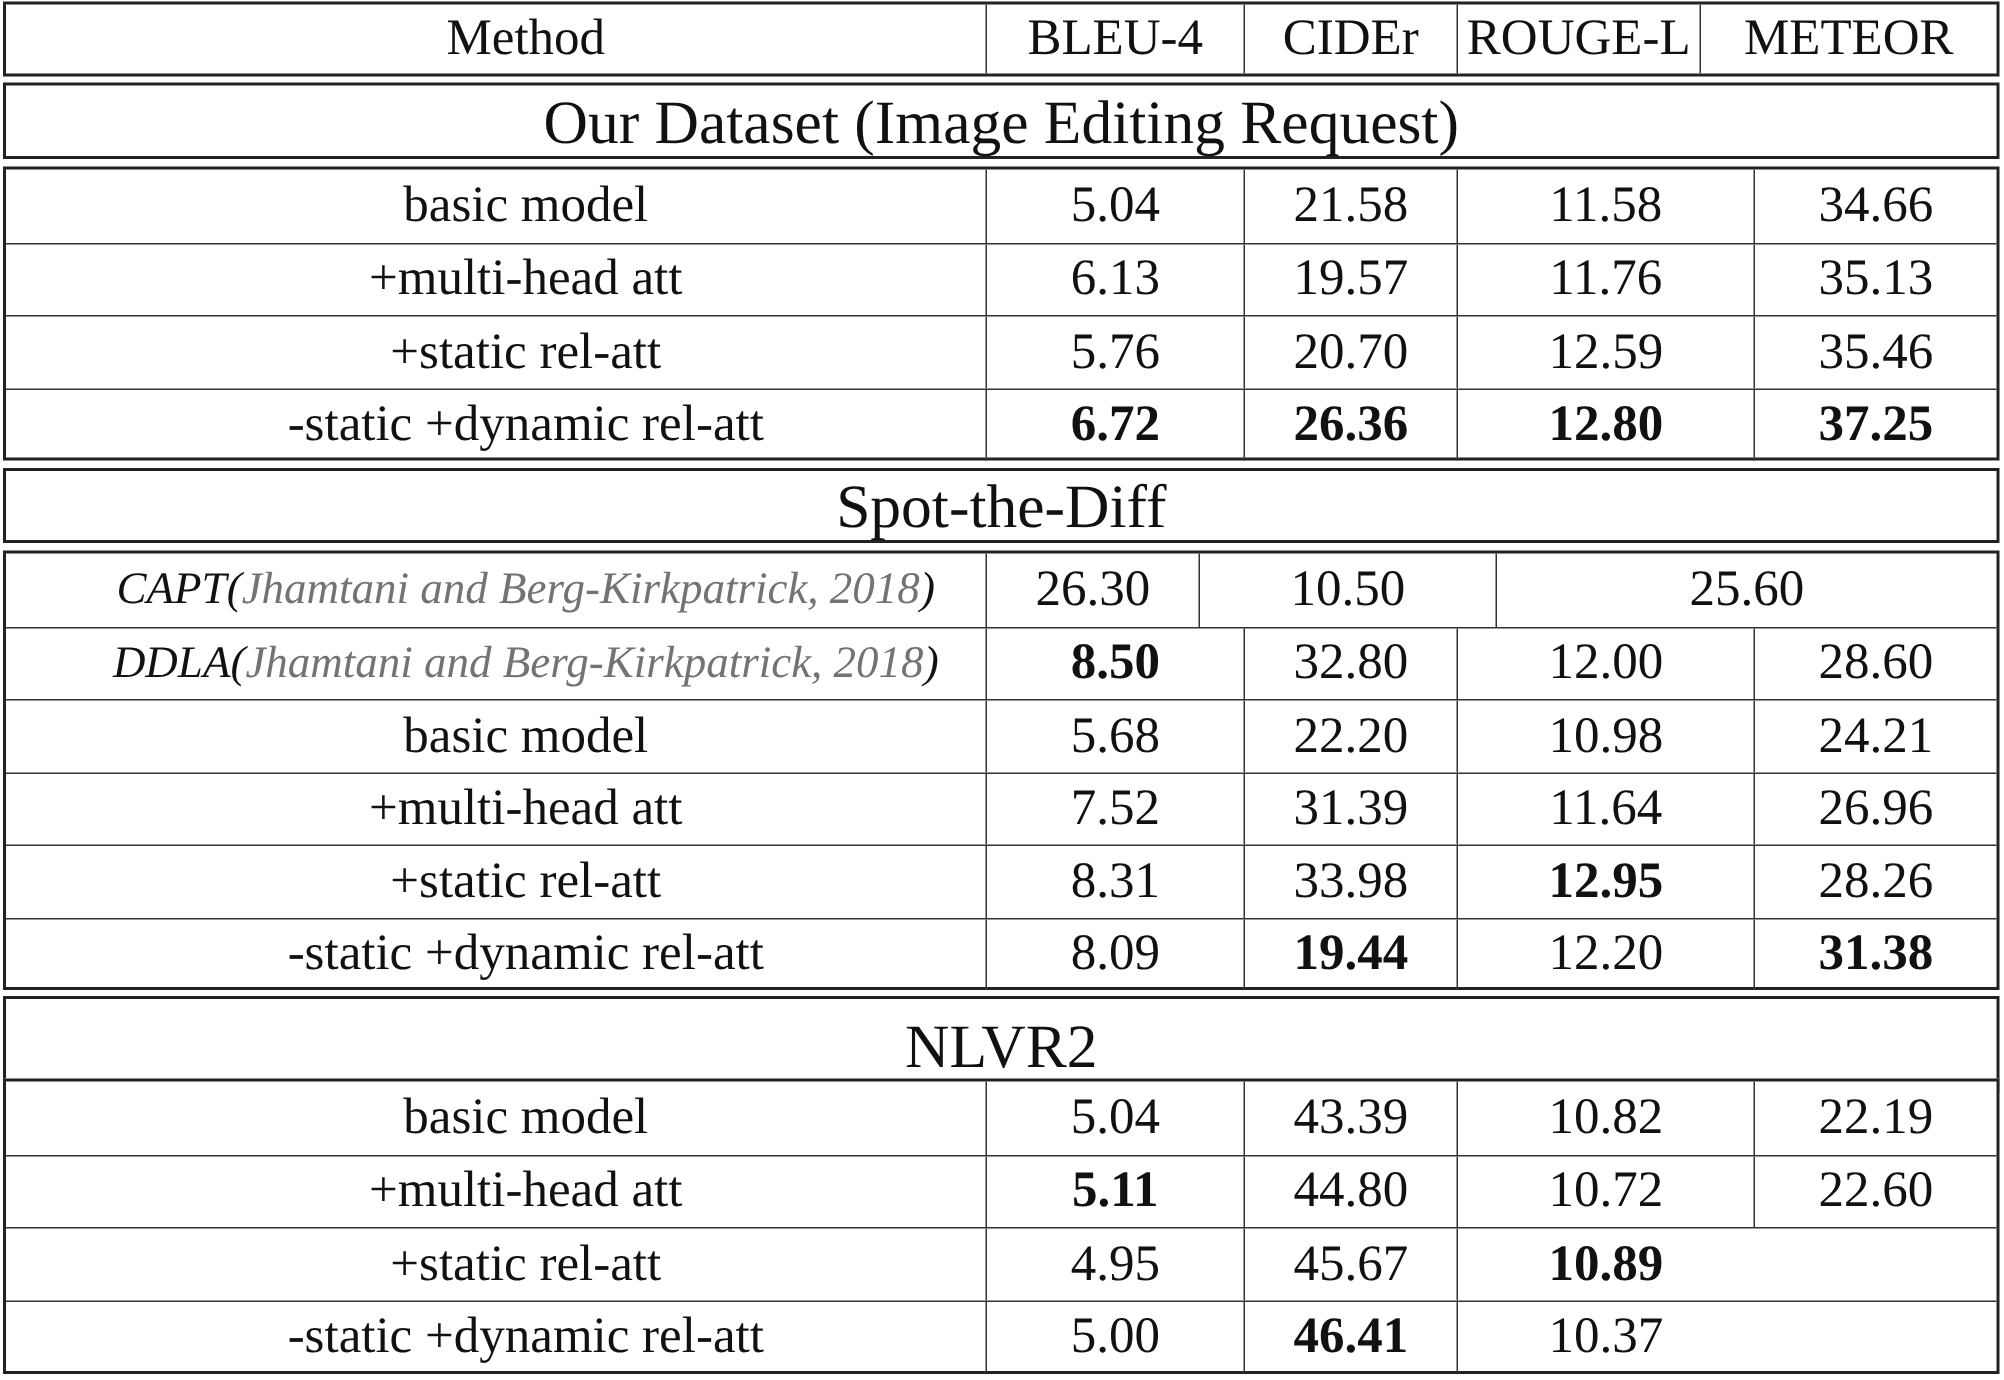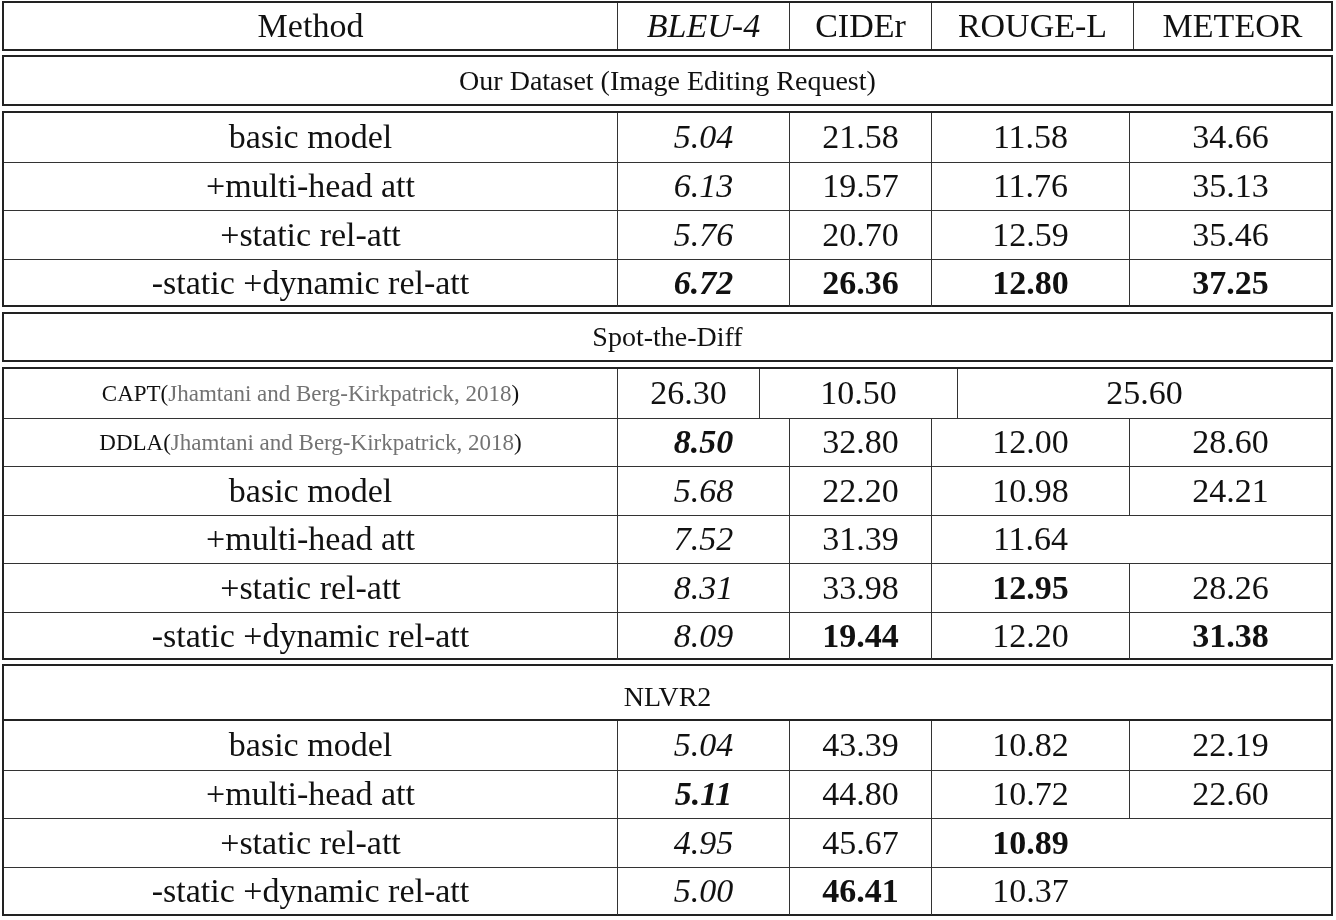--- a/index.html
+++ b/index.html
@@ -4,29 +4,29 @@
   <style>
     html, body { margin: 0; padding: 0; background: #ffffff; }
     body { width: 1336px; height: 920px; position: relative; overflow: hidden;
            font-family: "Liberation Serif", "DejaVu Serif", serif; color: #111; }
     .block { position: absolute; left: 2px; width: 1331px; box-sizing: border-box;
              border: 2px solid #222; background: #fff; }
     .row { display: flex; box-sizing: border-box; height: 48.5px; border-top: 1.5px solid #333; }
     .row:first-child { border-top: none; }
     .cell { box-sizing: border-box; display: flex; align-items: center; justify-content: center;
             font-size: 34px; line-height: 1; border-left: 1.5px solid #333; white-space: nowrap; }
-    .cell:first-child { border-left: none; }
+    .cell:first-child { border-left: none; margin-left: 40px; }
     .c0 { width: 613px; }
-    .c1 { width: 172px; font-style: italic; }
+    .c1 { width: 172px; }
     .c2 { width: 142px; }
     .c3 { width: 198px; }
     .c4 { flex: 1; }
     .bold { font-weight: bold; }
-    .section { height: 100%; display: flex; align-items: center; justify-content: center; font-size: 28px; }
-    .method-small { font-size: 23px; }
+    .section { height: 100%; display: flex; align-items: center; justify-content: center; font-size: 41px; }
+    .method-small { font-size: 30px; font-style: italic; }
     .cite { color: #737373; }
   </style>
 </head>
 <body>
 
 <div class="block" style="top:1px; height:50px;">
   <div class="row" style="height:100%;">
     <div class="cell c0">Method</div>
     <div class="cell c1">BLEU-4</div>
     <div class="cell c2">CIDEr</div>
@@ -103,20 +103,21 @@
     <div class="cell c1">5.68</div>
     <div class="cell c2">22.20</div>
     <div class="cell c3">10.98</div>
     <div class="cell c4">24.21</div>
   </div>
   <div class="row">
     <div class="cell c0">+multi-head att</div>
     <div class="cell c1">7.52</div>
     <div class="cell c2">31.39</div>
     <div class="cell c3">11.64</div>
+    <div class="cell c4">26.96</div>
   </div>
   <div class="row">
     <div class="cell c0">+static rel-att</div>
     <div class="cell c1">8.31</div>
     <div class="cell c2">33.98</div>
     <div class="cell c3 bold">12.95</div>
     <div class="cell c4">28.26</div>
   </div>
   <div class="row">
     <div class="cell c0">-static +dynamic rel-att</div>

